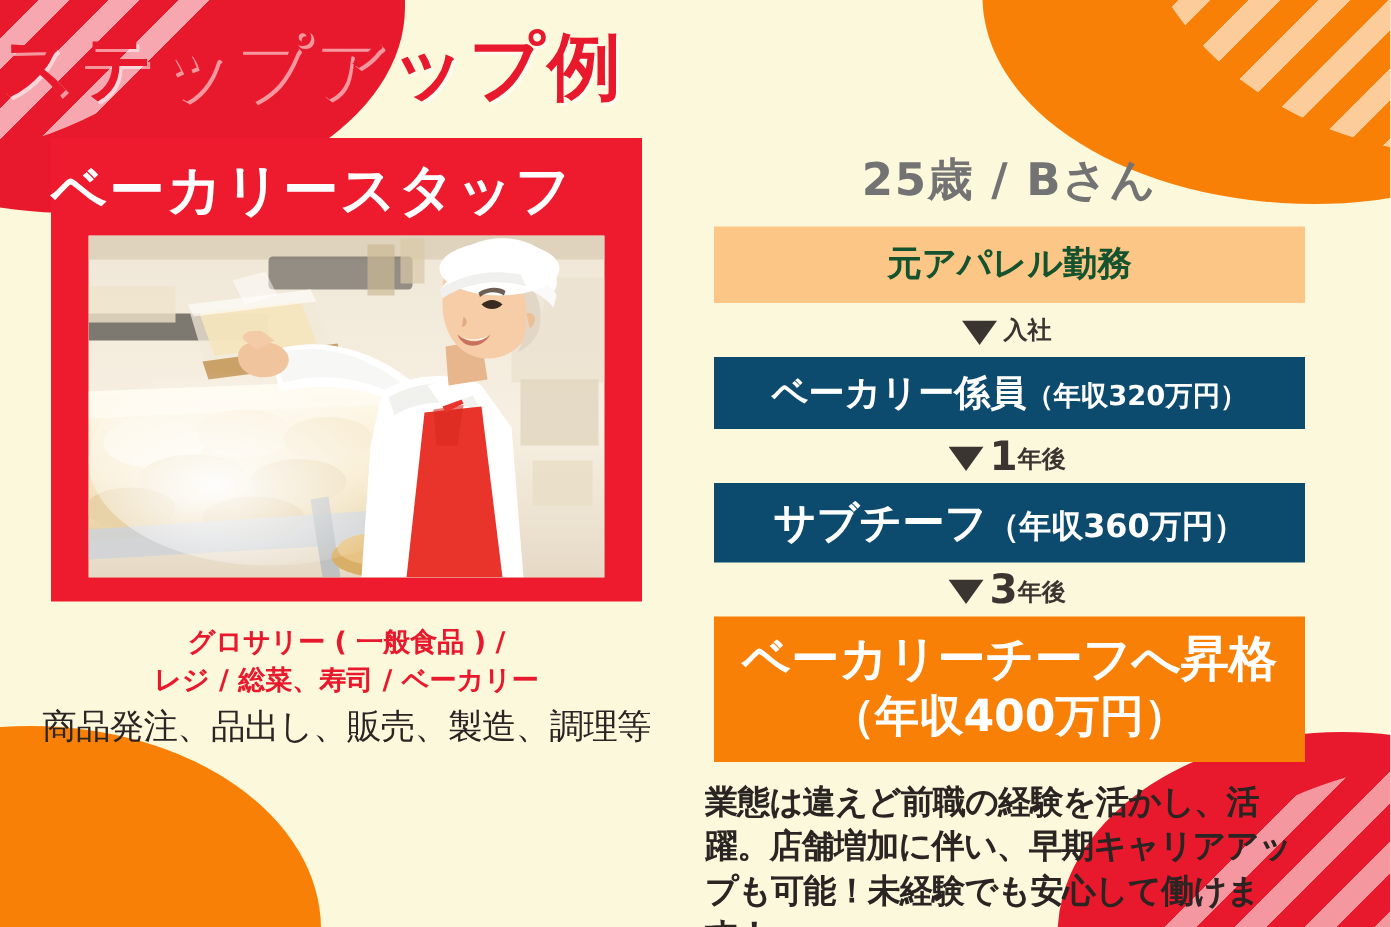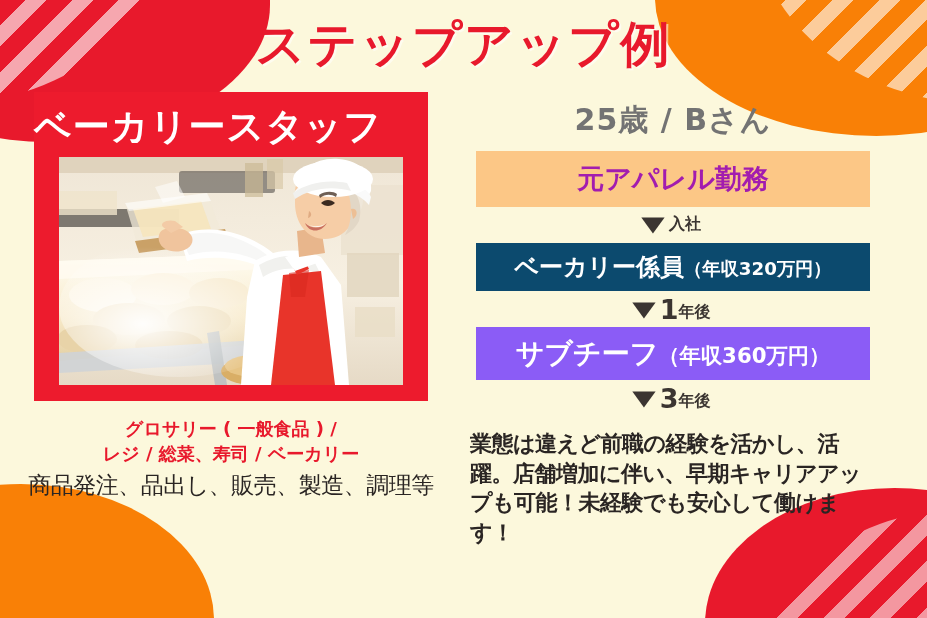--- a/index.html
+++ b/index.html
@@ -99,21 +99,20 @@
     overflow: hidden;
     opacity: .55;
   }
 
   
   .title {
     position: absolute;
     top: 12px;
     left: 0;
     width: 927px;
-    text-align: center;
     font-size: 49px;
     font-weight: bold;
     color: #e8192c;
     letter-spacing: 2px;
     z-index: 6;
     text-shadow: 2px 2px 0 rgba(255,255,255,.55);
   }
 
   
   .left-col {
@@ -189,34 +188,34 @@
   .step-box {
     width: 394px;
     margin: 0 auto;
     box-sizing: border-box;
     text-align: center;
     padding: 9px 4px;
     line-height: 1.18;
   }
   .step-1 {
     background: #fcc786;
-    color: #a21caf;
-    font-size: 27px;
+    color: #14532d;
+    font-size: 23px;
     font-weight: bold;
     padding: 12px 4px;
   }
   .step-2 {
     background: #0c4a6e;
     color: #ffffff;
     font-size: 24px;
     font-weight: bold;
     padding: 10px 4px;
   }
   .step-3 {
-    background: #8b5cf6;
+    background: #0c4a6e;
     color: #ffffff;
     font-size: 28px;
     font-weight: bold;
     padding: 10px 4px;
   }
   .step-4 {
     background: #f98006;
     color: #ffffff;
     font-size: 32px;
     font-weight: bold;
@@ -426,17 +425,21 @@
 
     <div class="step-box step-3">
       <span>サブチーフ</span><span class="sal">（年収360万円）</span>
     </div>
 
     <div class="arrow-row">
       <span class="chev">▼</span>
       <span class="arrow-label"><span class="big">3</span><span>年後</span></span>
     </div>
 
+    <div class="step-box step-4">
+      <span>ベーカリーチーフへ昇格</span>
+      <span class="line2">（年収400万円）</span>
+    </div>
 
     <div class="body-text">業態は違えど前職の経験を活かし、活躍。店舗増加に伴い、早期キャリアアップも可能！未経験でも安心して働けます！</div>
   </div>
 
 </div>
 
 </body></html>

